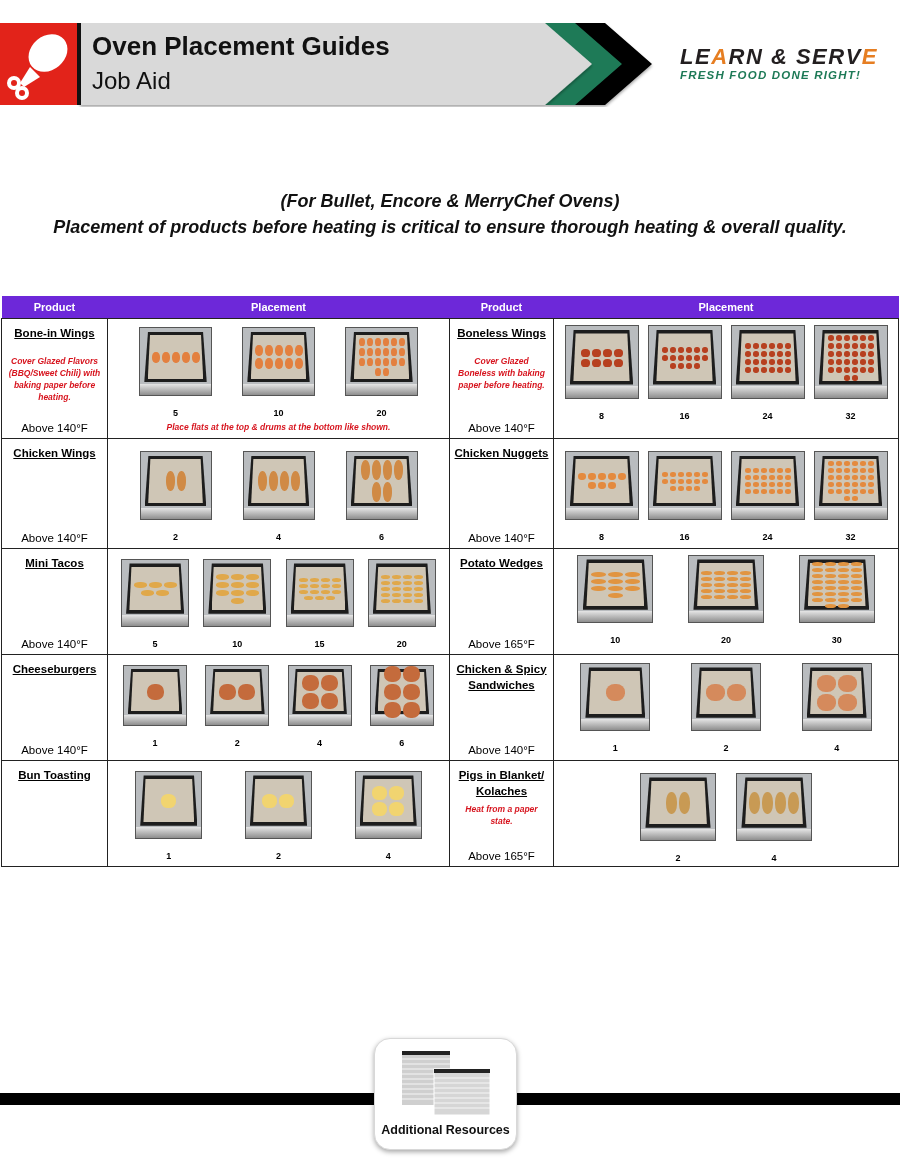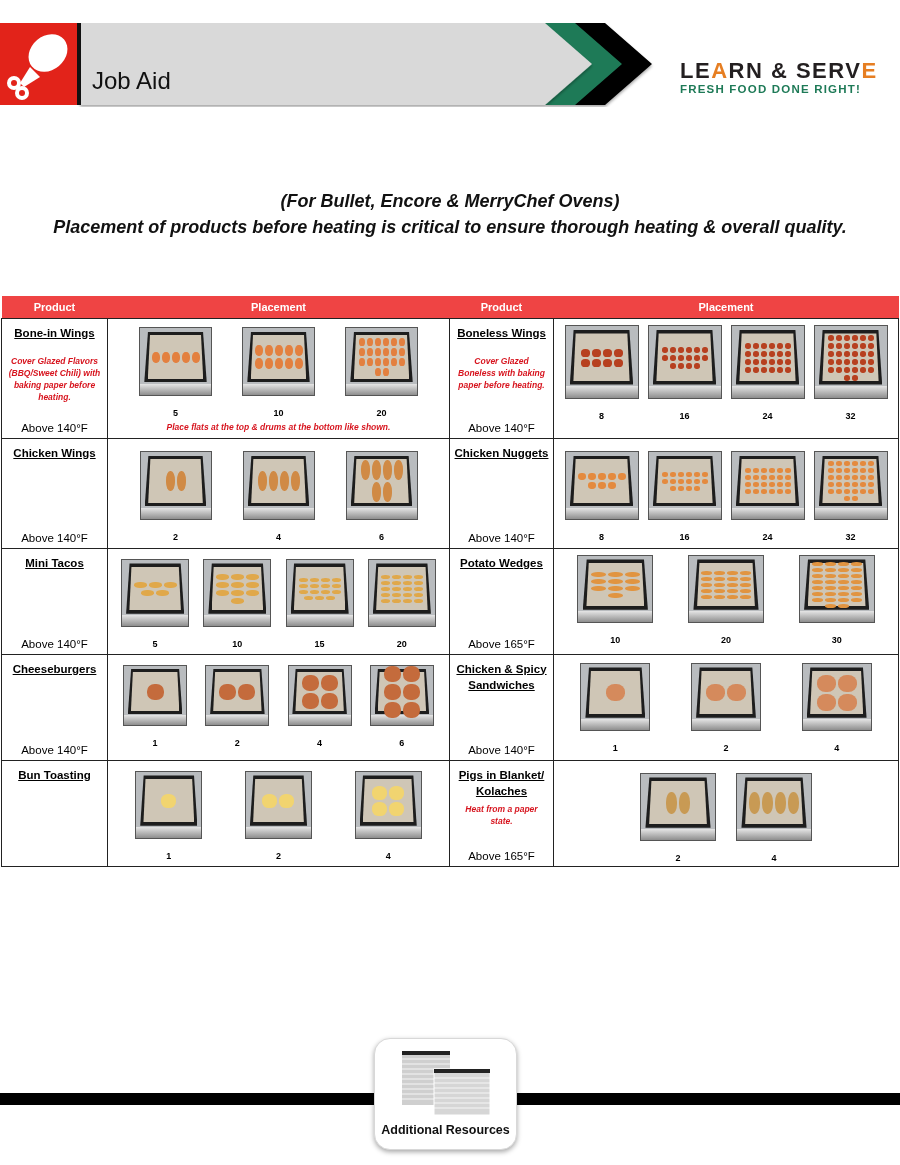--- a/index.html
+++ b/index.html
@@ -6,31 +6,31 @@
   html, body { width: 900px; height: 1165px; background: #ffffff; overflow: hidden; }
   body { position: relative; font-family: "Liberation Sans", "DejaVu Sans", sans-serif; color: #000; }
 
   
   .banner { position: absolute; left: 0; top: 23px; width: 660px; height: 84px; }
   .banner svg { position: absolute; left: 0; top: 0; }
   .banner-icon { position: absolute; left: 0; top: 0; width: 77px; height: 82px; }
   .banner-title { position: absolute; left: 92px; top: 8px; font-size: 26px; font-weight: bold; color: #111; white-space: nowrap; }
   .banner-subtitle { position: absolute; left: 92px; top: 44px; font-size: 24px; color: #111; white-space: nowrap; }
 
-  .brand { position: absolute; left: 680px; top: 60px; width: 200px; }
+  .brand { position: absolute; left: 680px; top: 46px; width: 200px; font-style: italic; }
   .brand-name { font-size: 22px; font-weight: bold; letter-spacing: 1.5px; color: #231f20; white-space: nowrap; line-height: 22px; }
   .brand-name .accent { color: #e67e22; }
   .brand-tag { font-size: 11.5px; font-weight: bold; letter-spacing: 1.2px; color: #1e7a57; white-space: nowrap; margin-top: 1px; }
 
   
   .intro { position: absolute; left: 0; top: 188px; width: 900px; text-align: center; font-style: italic; font-weight: bold; font-size: 18px; line-height: 26px; color: #111; }
 
   
   .guide { position: absolute; left: 1px; top: 296px; width: 897px; border-collapse: collapse; table-layout: fixed; }
-  .guide th { background: #ef4444; color: #fff; font-size: 11px; font-weight: bold; height: 22px; }
+  .guide th { background: #6d28d9; color: #fff; font-size: 11px; font-weight: bold; height: 22px; }
   .guide td { border: 1.5px solid #222; vertical-align: top; position: relative; }
   .guide col.c-prod { width: 106px; }
   .guide col.c-place1 { width: 342px; }
   .guide col.c-prod2 { width: 104px; }
   .guide col.c-place2 { width: 345px; }
 
   .prod-cell { text-align: center; padding-top: 6px; }
   .prod-name { font-size: 11.5px; font-weight: bold; text-decoration: underline; line-height: 16px; display: block; padding: 0 4px; }
   .prod-note { font-size: 8.5px; font-style: italic; font-weight: bold; color: #d7141e; line-height: 12px; margin-top: 14px; padding: 0 6px; display: block; }
   .prod-temp { position: absolute; left: 0; right: 0; bottom: 4px; font-size: 11.5px; text-align: center; }
@@ -76,20 +76,21 @@
         <polygon points="30,44 40,54 24,64 20,60"></polygon>
         <circle cx="14" cy="60" r="7"></circle>
         <circle cx="22" cy="70" r="7"></circle>
       </g>
       <g fill="#e2231a">
         <circle cx="14" cy="60" r="3"></circle>
         <circle cx="22" cy="70" r="3"></circle>
       </g>
     </svg>
   </div>
+  <div class="banner-title">Oven Placement Guides</div>
   <div class="banner-subtitle">Job Aid</div>
 </div>
 
 <div class="brand">
   <div class="brand-name"><span>LE</span><span class="accent">A</span><span>RN &amp; SERV</span><span class="accent">E</span></div>
   <div class="brand-tag">FRESH FOOD DONE RIGHT!</div>
 </div>
 
 <div class="intro">
   <div>(For Bullet, Encore &amp; MerryChef Ovens)</div>

